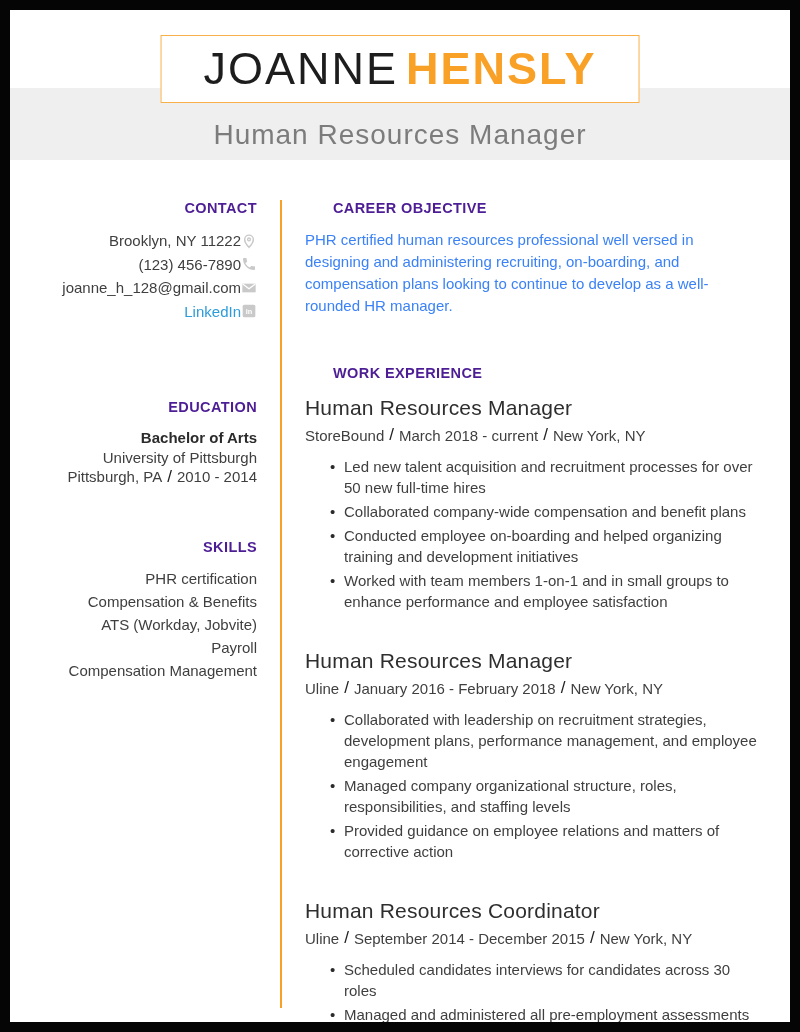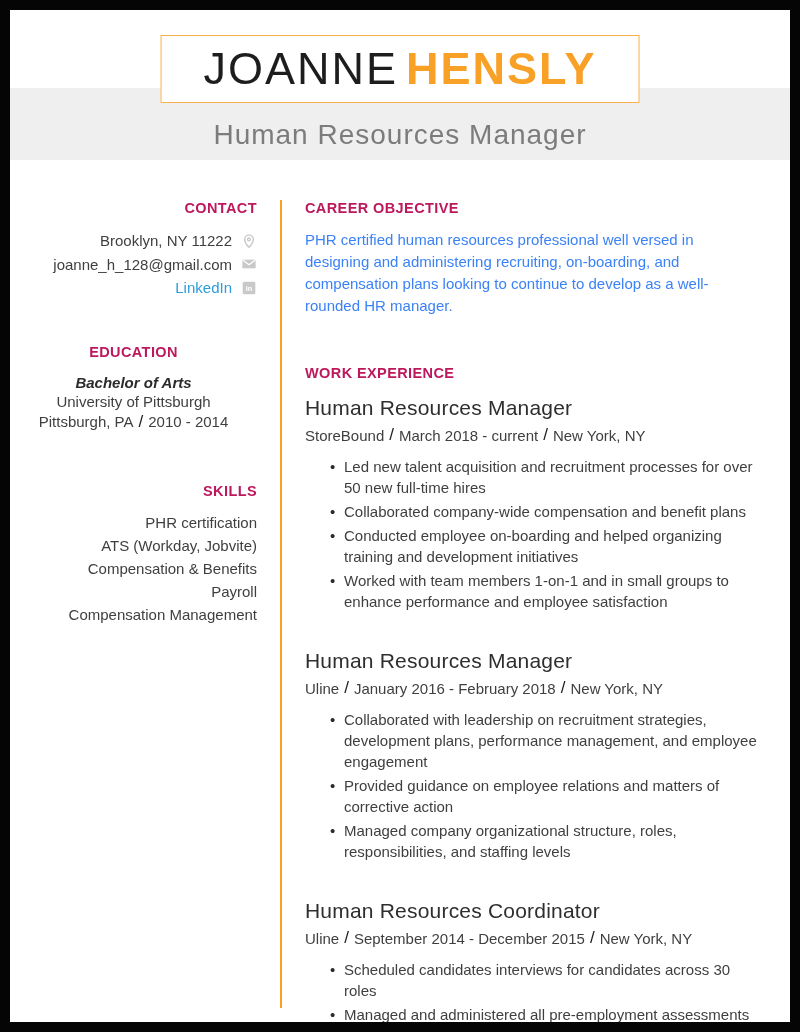--- a/index.html
+++ b/index.html
@@ -45,37 +45,37 @@
     width:2px; height:808px;
     background:#f9a026;
   }
 
   
   .content { display:flex; margin-top:40px; }
   .left-col  { width:247px; flex:0 0 247px; text-align:right; }
   .right-col { margin-left:48px; width:452px; }
 
   h2.sec {
-    font-size:14.5px; font-weight:700; color:#be185d; letter-spacing:0.4px;
+    font-size:14.5px; font-weight:700; color:#4c1d95; letter-spacing:0.4px;padding-left:28px;
   }
 
   
   .contact-row {
     display:flex; justify-content:flex-end; align-items:center;
     height:23.5px; font-size:15px; color:#3f3f3f;
   }
-  .contact-row .txt { margin-right:9px; }
+  .contact-row .txt { }
   .contact-rows { margin-top:13px; }
   .icon16 { width:16px; height:16px; flex:0 0 16px; display:inline-block; }
   .link { color:#2d9cdb; text-decoration:none; cursor:pointer; }
 
   
-  .edu { margin-top:44px;text-align:center; }
+  .edu { margin-top:76px; }
   .edu .lines { margin-top:13px; font-size:15px; line-height:19.5px; color:#3f3f3f; }
-  .edu .bold { font-weight:700; color:#2b2b2b;font-style:italic; }
+  .edu .bold { font-weight:700; color:#2b2b2b; }
   .slash { font-size:17px; font-weight:500; color:#222; margin:0 5px; }
 
   
   .skills { margin-top:52px; }
   .skills ul { list-style:none; margin-top:12px; }
   .skills li { font-size:15px; line-height:23px; color:#3f3f3f; }
 
   
   .objective p {
     margin-top:13px; font-size:15px; line-height:22px; color:#3b82f6;
@@ -125,20 +125,28 @@
           <div class="contact-row">
             <span class="txt">Brooklyn, NY 11222</span>
             <span class="icon16">
               <svg viewBox="0 0 24 24" width="16" height="16">
                   <path d="M12 21.5S5.5 14.8 5.5 9.7a6.5 6.5 0 1 1 13 0c0 5.1-6.5 11.8-6.5 11.8z" fill="none" stroke="#c9c9c9" stroke-width="2.2"></path>
                   <circle cx="12" cy="9.6" r="2.1" fill="none" stroke="#c9c9c9" stroke-width="2"></circle>
                 </svg>
             </span>
           </div>
 
+          <div class="contact-row">
+            <span class="txt">(123) 456-7890</span>
+            <span class="icon16">
+              <svg viewBox="0 0 24 24" width="16" height="16">
+                  <path d="M6.62 10.79a15.05 15.05 0 0 0 6.59 6.59l2.2-2.2a1 1 0 0 1 1.01-.25c1.12.37 2.33.57 3.58.57a1 1 0 0 1 1 1V20a1 1 0 0 1-1 1C10.61 21 3 13.39 3 4a1 1 0 0 1 1-1h3.5a1 1 0 0 1 1 1c0 1.25.2 2.46.57 3.58a1 1 0 0 1-.25 1.01l-2.2 2.2z" fill="#c9c9c9"></path>
+                </svg>
+            </span>
+          </div>
 
           <div class="contact-row">
             <span class="txt">joanne_h_128@gmail.com</span>
             <span class="icon16">
               <svg viewBox="0 0 24 24" width="16" height="16">
                   <path d="M2 5.5h20v13H2z" fill="#c9c9c9"></path>
                   <path d="M2.5 6l9.5 7 9.5-7" fill="none" stroke="#ffffff" stroke-width="1.8"></path>
                 </svg>
             </span>
           </div>
@@ -164,22 +172,22 @@
           <div>
             <span>Pittsburgh, PA</span><span class="slash">/</span><span>2010 - 2014</span>
           </div>
         </div>
       </section>
 
       <section class="skills">
         <h2 class="sec">SKILLS</h2>
         <ul>
           <li>PHR certification</li>
+          <li>Compensation &amp; Benefits</li>
           <li>ATS (Workday, Jobvite)</li>
-          <li>Compensation &amp; Benefits</li>
           <li>Payroll</li>
           <li>Compensation Management</li>
         </ul>
       </section>
 
     </aside>
 
     <main class="right-col">
 
       <section class="objective">
@@ -211,22 +219,22 @@
           <div class="job-title">Human Resources Manager</div>
           <div class="job-meta">
             <span>Uline</span>
               <span class="slash">/</span>
               <span>January 2016 - February 2018</span>
               <span class="slash">/</span>
               <span>New York, NY</span>
           </div>
           <ul>
             <li>Collaborated with leadership on recruitment strategies, development plans, performance management, and employee engagement</li>
+            <li>Managed company organizational structure, roles, responsibilities, and staffing levels</li>
             <li>Provided guidance on employee relations and matters of corrective action</li>
-            <li>Managed company organizational structure, roles, responsibilities, and staffing levels</li>
           </ul>
         </article>
 
         <article class="job">
           <div class="job-title">Human Resources Coordinator</div>
           <div class="job-meta">
             <span>Uline</span>
               <span class="slash">/</span>
               <span>September 2014 - December 2015</span>
               <span class="slash">/</span>

